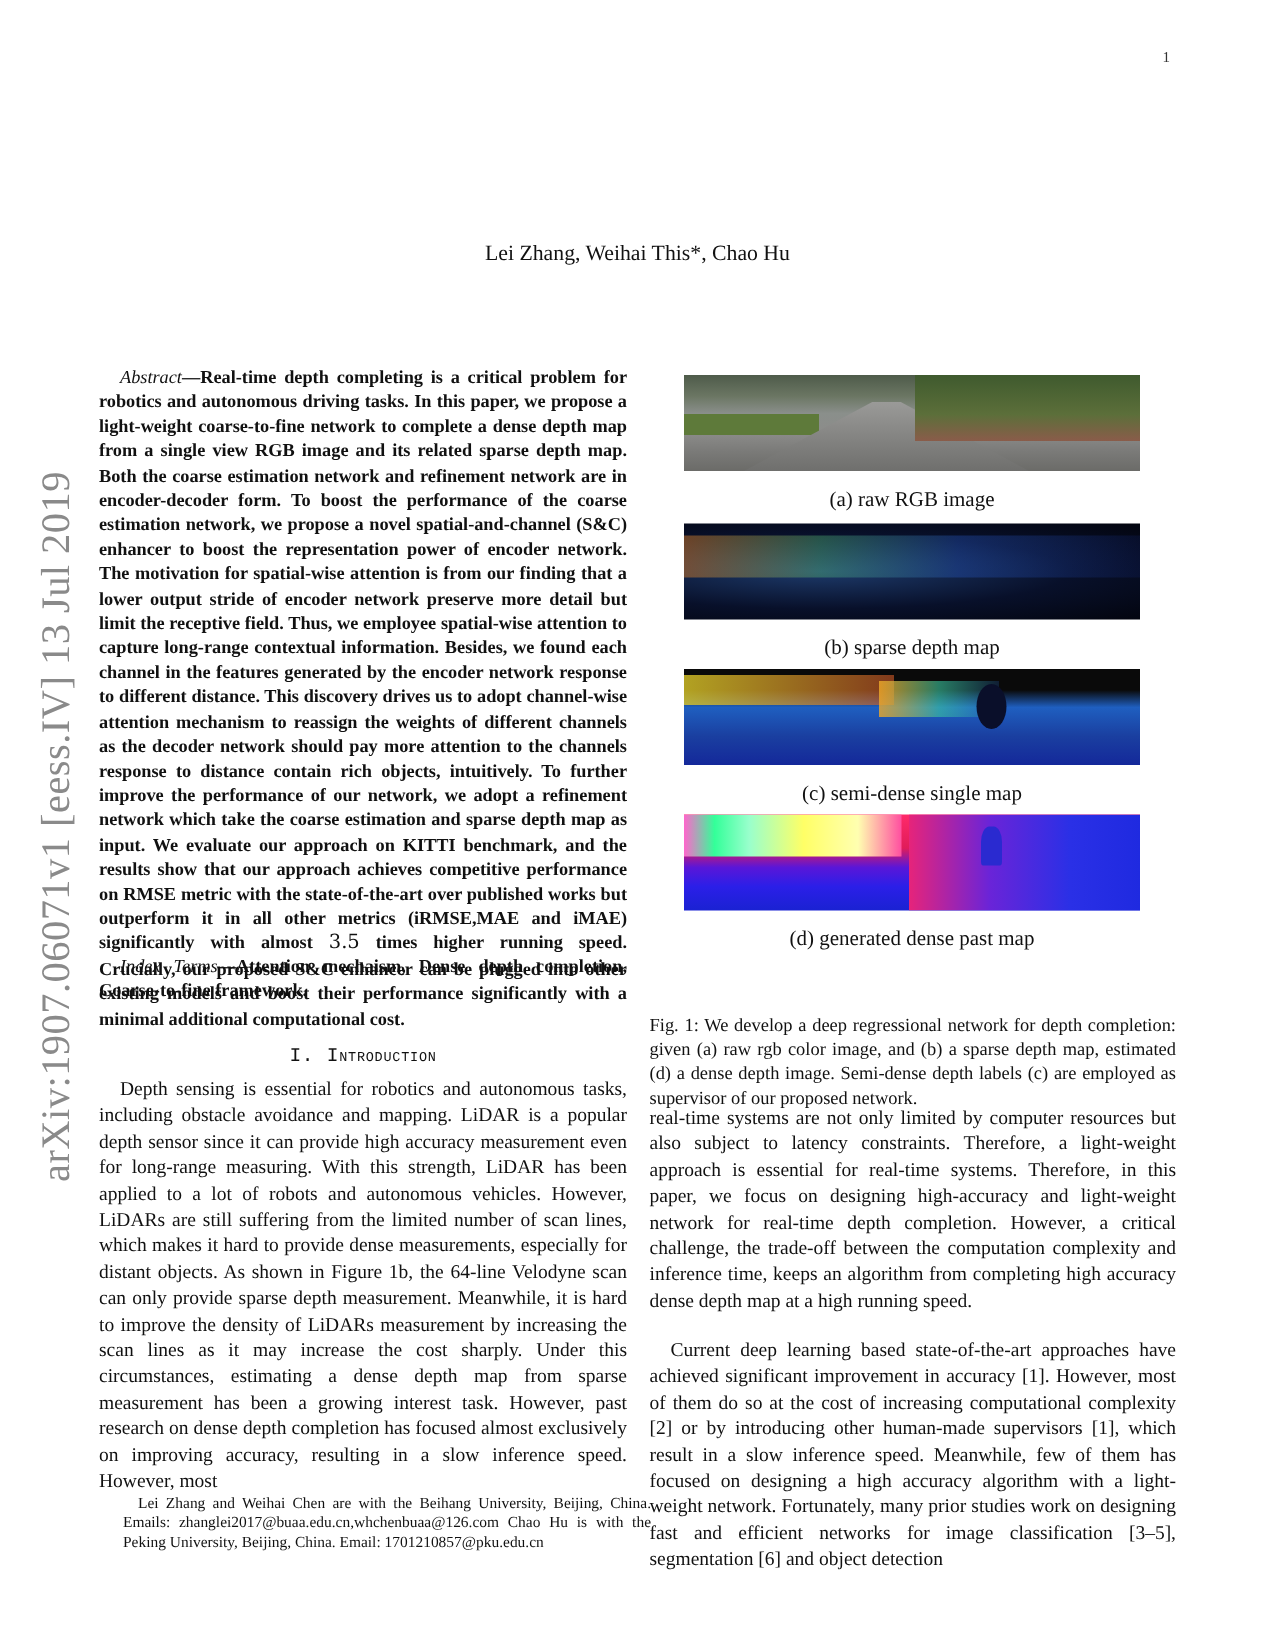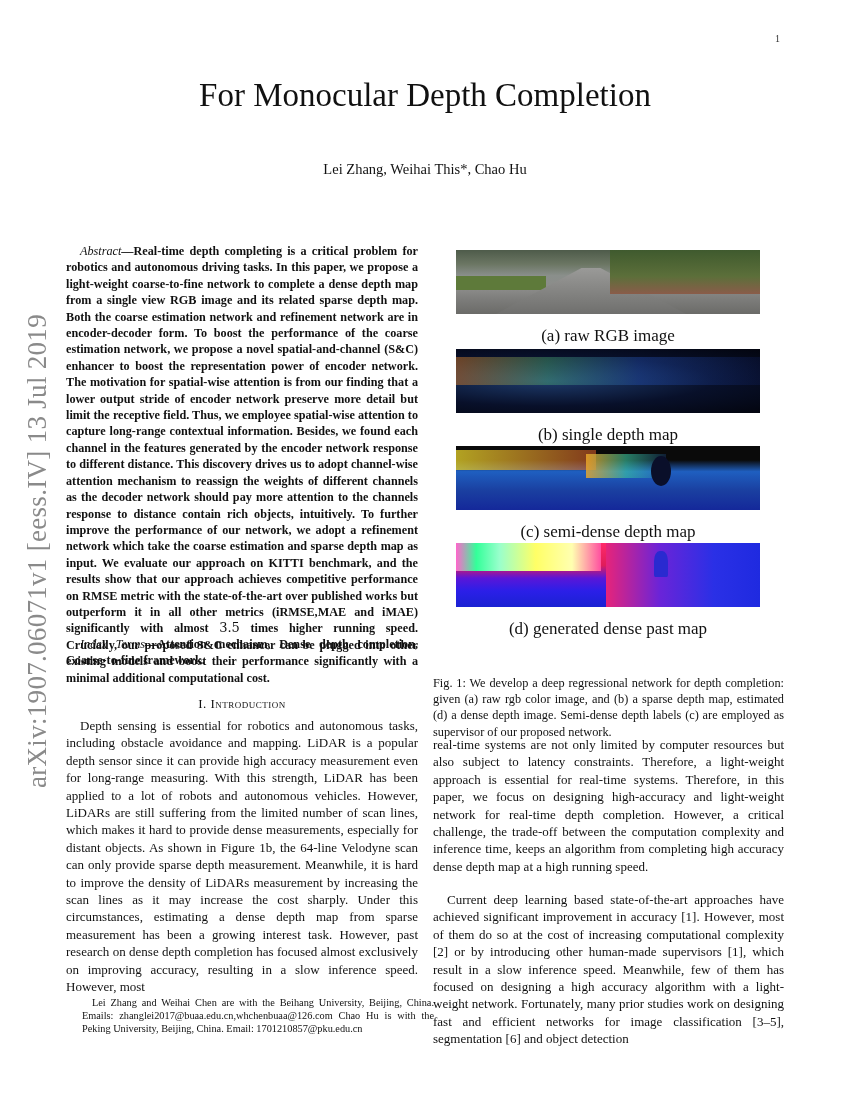--- a/index.html
+++ b/index.html
@@ -13,28 +13,28 @@
   .authors { position: absolute; left: 60px; width: 730px; top: 161px; text-align: center; font-size: 14.5px; }
   .col { position: absolute; font-size: 13px; line-height: 17.4px; text-align: justify; }
   .left { left: 66px; width: 352px; }
   .right { left: 433px; width: 351px; }
   .abstract { top: 243px; font-weight: bold; font-size: 12.2px; line-height: 16.4px; }
   .abstract p { margin: 0; text-indent: 14px; }
   .abstract .lead { font-style: italic; font-weight: normal; }
   .index { top: 636px; font-weight: bold; font-size: 12.2px; line-height: 16.4px; }
   .index p { margin: 0; text-indent: 14px; }
   .index .lead { font-style: italic; font-weight: normal; }
-  .section { position: absolute; left: 66px; width: 352px; top: 696px; text-align: center; font-size: 13px; font-variant: small-caps; letter-spacing: 0.5px; }
+  .section { position: absolute; left: 66px; width: 352px; top: 696px; text-align: center; font-size: 13px; font-variant: small-caps; letter-spacing: 0.5px; font-family: Liberation Mono, monospace; }
   .intro { top: 717px; }
   .intro p { margin: 0; text-indent: 14px; }
   .footnote { position: absolute; left: 82px; width: 352px; top: 996px; font-size: 10.3px; line-height: 13px; text-align: justify; }
   .footnote p { margin: 0; text-indent: 10px; }
   .figure { position: absolute; left: 456px; width: 304px; }
   .fig-img { position: absolute; left: 0; width: 304px; height: 64px; overflow: hidden; }
-  .fig-cap { position: absolute; left: 0; width: 304px; text-align: center; font-size: 17px; }
+  .fig-cap { position: absolute; left: 0; width: 304px; text-align: center; font-size: 14px; }
   .rgb { top: 250px; background: linear-gradient(180deg, #4e5b4a 0%, #6b7663 22%, #8a8f8b 40%, #8c8c8a 60%, #7a7a78 80%, #6b6b68 100%); }
   .rgb .road { position: absolute; left: 40px; top: 18px; width: 190px; height: 46px; background: linear-gradient(180deg,#9a9a98,#6f6f6d); clip-path: polygon(45% 0, 55% 0, 100% 100%, 0 100%); }
   .rgb .hedge { position: absolute; right: 0; top: 0; width: 150px; height: 44px; background: linear-gradient(180deg,#3f5a2e,#5c6f3a 60%,#8a5c4a); }
   .rgb .grass { position: absolute; left: 0; top: 26px; width: 90px; height: 14px; background: #5e7a3a; }
   .sparse { top: 349px; background: radial-gradient(ellipse at 30% 50%, #1d3a6a 0%, #08102a 55%, #03050f 100%); }
   .sparse .dots { position: absolute; left: 0; top: 8px; width: 304px; height: 28px;
                   background: linear-gradient(90deg, rgba(230,130,40,.45), rgba(90,200,120,.35) 30%, rgba(40,90,200,.35) 60%, rgba(20,40,120,.2)); }
   .semi { top: 446px; background: linear-gradient(180deg, #0a0a0a 0%, #0a0a0a 22%, #1f5fc0 40%, #1a3fa0 70%, #14289a 100%); }
   .semi .warm { position: absolute; left: 0; top: 4px; width: 140px; height: 20px; background: linear-gradient(90deg, rgba(220,200,40,.8), rgba(210,90,40,.6)); }
   .semi .mid { position: absolute; left: 130px; top: 8px; width: 80px; height: 24px; background: linear-gradient(90deg, rgba(240,170,40,.8), rgba(60,200,160,.6), rgba(40,110,220,.2)); }
@@ -51,21 +51,20 @@
   .num { font-family: "DejaVu Serif", serif; font-weight: normal; font-size: 13px; }
 </style>
 </head>
 <body>
 
 <div class="page-num">1</div>
 
 <div class="watermark">arXiv:1907.06071v1  [eess.IV]  13 Jul 2019</div>
 
 <div class="title">
-  <div>For Monocular Depth Completion</div>
 </div>
 
 <div class="authors">Lei Zhang, Weihai This*, Chao Hu</div>
 
 <div class="col left abstract">
   <p><span class="lead">Abstract</span><span>—Real-time depth completing is a critical problem for robotics and autonomous driving tasks. In this paper, we propose a light-weight coarse-to-fine network to complete a dense depth map from a single view RGB image and its related sparse depth map. Both the coarse estimation network and refinement network are in encoder-decoder form. To boost the performance of the coarse estimation network, we propose a novel spatial-and-channel (S&amp;C) enhancer to boost the representation power of encoder network. The motivation for spatial-wise attention is from our finding that a lower output stride of encoder network preserve more detail but limit the receptive field. Thus, we employee spatial-wise attention to capture long-range contextual information. Besides, we found each channel in the features generated by the encoder network response to different distance. This discovery drives us to adopt channel-wise attention mechanism to reassign the weights of different channels as the decoder network should pay more attention to the channels response to distance contain rich objects, intuitively. To further improve the performance of our network, we adopt a refinement network which take the coarse estimation and sparse depth map as input. We evaluate our approach on KITTI benchmark, and the results show that our approach achieves competitive performance on RMSE metric with the state-of-the-art over published works but outperform it in all other metrics (iRMSE,MAE and iMAE) significantly with almost </span><span class="num">3.5</span><span> times higher running speed. Crucially, our proposed S&amp;C enhancer can be plugged into other existing models and boost their performance significantly with a minimal additional computational cost.</span></p>
 </div>
 
 <div class="col left index">
   <p><span class="lead">Index Terms</span><span>—Attention mechaism, Dense depth completion, Coarse-to-fine framework.</span></p>
@@ -85,28 +84,28 @@
   <div class="fig-img rgb">
     <div class="grass"></div>
     <div class="road"></div>
     <div class="hedge"></div>
   </div>
   <div class="fig-cap" style="top:326px">(a) raw RGB image</div>
 
   <div class="fig-img sparse">
     <div class="dots"></div>
   </div>
-  <div class="fig-cap" style="top:425px">(b) single depth map</div>
+  <div class="fig-cap" style="top:425px">(b) sparse depth map</div>
 
   <div class="fig-img semi">
     <div class="warm"></div>
     <div class="mid"></div>
     <div class="obj"></div>
   </div>
-  <div class="fig-cap" style="top:522px">(c) semi-dense depth map</div>
+  <div class="fig-cap" style="top:522px">(c) semi-dense single map</div>
 
   <div class="fig-img dense">
     <div class="bright"></div>
     <div class="right-side"></div>
     <div class="obj"></div>
   </div>
   <div class="fig-cap" style="top:619px">(d) generated dense past map</div>
 </div>
 
 <div class="caption">Fig. 1: We develop a deep regressional network for depth completion: given (a) raw rgb color image, and (b) a sparse depth map, estimated (d) a dense depth image. Semi-dense depth labels (c) are employed as supervisor of our proposed network.</div>

